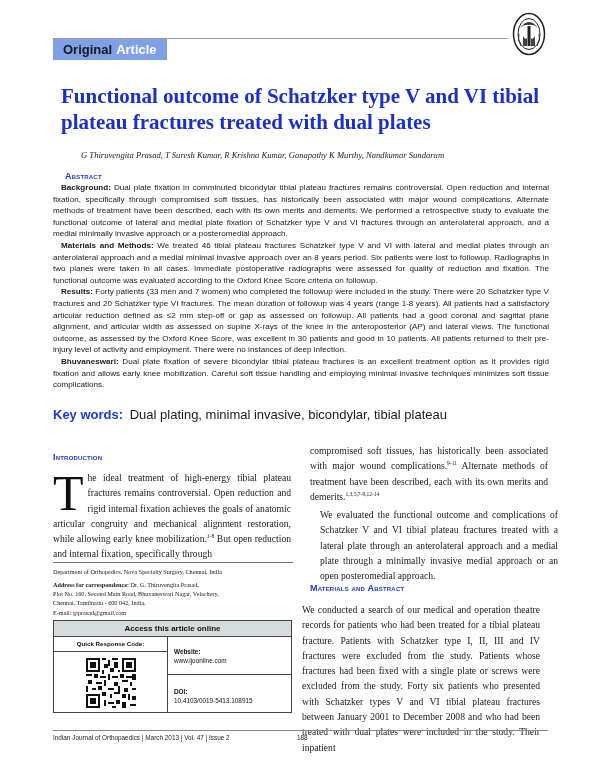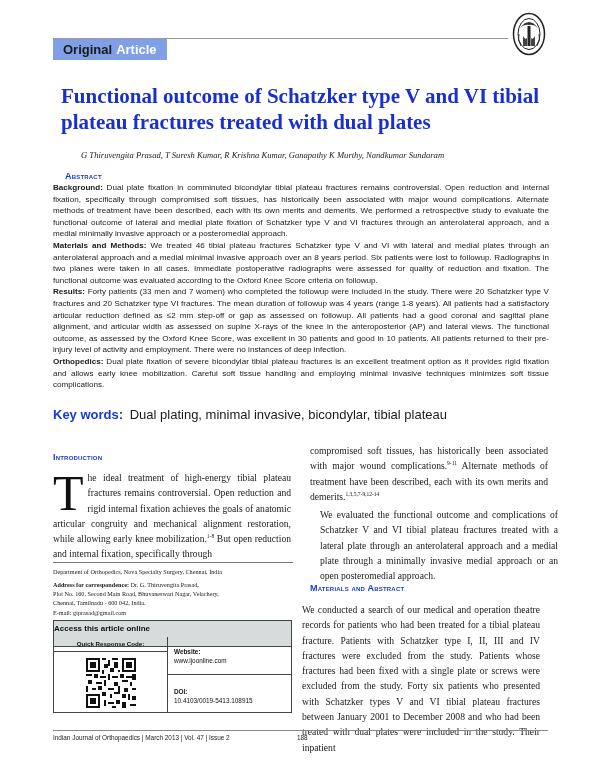--- a/index.html
+++ b/index.html
@@ -13,21 +13,21 @@
   .badge .b2 { color: #ffffff; margin-left: 4px; text-align: right; }
   .logo { left: 512px; top: 12px; width: 34px; height: 44px; }
 
   .title { left: 53px; top: 75px; width: 500px; font-family: "Liberation Serif", serif; font-weight: bold; font-size: 21px; line-height: 26px; color: #1a2fd0; margin: 8px; }
 
   .authors { left: 53px; top: 150px; width: 500px; font-family: "Liberation Serif", serif; font-style: italic; font-size: 8.6px; color: #222; margin-left: 28px; }
 
   .abs-head { left: 53px; top: 171px; font-size: 9px; font-weight: bold; color: #1a3ad0; font-variant: small-caps; letter-spacing: 0.2px; margin-left: 12px; }
   .abstract { left: 53px; top: 182px; width: 496px; font-size: 8.1px; line-height: 11.6px; text-align: justify; color: #1a1a1a; }
   .abstract p { margin: 0; }
-  .abstract b { font-weight: bold; }
+  .abstract b { font-weight: bold; margin-left: 8px; }
 
   .keywords { left: 53px; top: 407px; font-size: 13px; color: #1a1a1a; }
   .keywords .kw-label { color: #1a3ad0; font-weight: bold; margin-right: 3px; }
 
   .sec-head { font-size: 9px; font-weight: bold; color: #1a3ad0; font-variant: small-caps; letter-spacing: 0.2px; text-align: center; }
   .intro-head { left: 53px; top: 452px; }
   .mm-head { left: 310px; top: 583px; }
 
   .col { font-family: "Liberation Serif", serif; font-size: 9.6px; line-height: 15.3px; text-align: justify; color: #1a1a1a; }
   .intro-text { left: 53px; top: 470px; width: 238px; }
@@ -36,21 +36,21 @@
   .right2 { left: 320px; top: 507px; width: 238px; }
   .mm-text { left: 302px; top: 602px; width: 238px; }
   sup { font-size: 5.5px; line-height: 0; }
 
   .aff-rule { left: 53px; top: 562px; width: 240px; height: 1px; background: #777; }
   .affil { left: 53px; top: 568px; width: 240px; font-family: "Liberation Serif", serif; font-size: 6.2px; color: #222; }
   .corr { left: 53px; top: 580px; width: 240px; font-family: "Liberation Serif", serif; font-size: 6.2px; line-height: 9.2px; color: #222; }
   .corr b { font-weight: bold; }
 
   .access { left: 53px; top: 620px; width: 239px; height: 93px; border: 1px solid #444; box-sizing: border-box; }
-  .acc-head { position: absolute; left: 0; top: 0; width: 100%; height: 26px; background: #d6dcdc; border-bottom: 1px solid #444; box-sizing: border-box; font-size: 8px; font-weight: bold; line-height: 15px; }
+  .acc-head { position: absolute; left: 0; top: 0; width: 100%; height: 16px; background: #d6dcdc; border-bottom: 1px solid #444; box-sizing: border-box; font-size: 8px; font-weight: bold; text-align: center; line-height: 15px; }
   .acc-left { position: absolute; left: 0; top: 16px; width: 113px; bottom: 0; border-right: 1px solid #444; }
   .qr-label { height: 14px; border-bottom: 1px solid #444; font-size: 6.2px; font-weight: bold; text-align: center; line-height: 13px; }
   .qr { position: absolute; left: 32px; top: 21px; width: 50px; height: 50px; }
   .acc-right { position: absolute; left: 114px; top: 16px; right: 0; bottom: 0; }
   .web { height: 38px; border-bottom: 1px solid #444; padding: 10px 0 0 6px; box-sizing: border-box; font-size: 6.4px; line-height: 9px; }
   .doi { padding: 12px 0 0 6px; font-size: 6.4px; line-height: 9px; }
   .web b, .doi b { font-weight: bold; }
 
   .foot-rule { left: 53px; top: 730px; width: 495px; height: 1px; background: #888; }
   .footer { left: 53px; top: 734px; font-size: 6.4px; color: #222; }
@@ -79,21 +79,21 @@
 
 <h1 class="abs title">Functional outcome of Schatzker type V and VI tibial plateau fractures treated with dual plates</h1>
 
 <div class="abs authors">G Thiruvengita Prasad, T Suresh Kumar, R Krishna Kumar, Ganapathy K Murthy, Nandkumar Sundaram</div>
 
 <div class="abs abs-head">Abstract</div>
 <div class="abs abstract">
   <p><b>Background:</b> <span>Dual plate fixation in comminuted bicondylar tibial plateau fractures remains controversial. Open reduction and internal fixation, specifically through compromised soft tissues, has historically been associated with major wound complications. Alternate methods of treatment have been described, each with its own merits and demerits. We performed a retrospective study to evaluate the functional outcome of lateral and medial plate fixation of Schatzker type V and VI fractures through an anterolateral approach, and a medial minimally invasive approach or a posteromedial approach.</span></p>
   <p><b>Materials and Methods:</b> <span>We treated 46 tibial plateau fractures Schatzker type V and VI with lateral and medial plates through an anterolateral approach and a medial minimal invasive approach over an 8 years period. Six patients were lost to followup. Radiographs in two planes were taken in all cases. Immediate postoperative radiographs were assessed for quality of reduction and fixation. The functional outcome was evaluated according to the Oxford Knee Score criteria on followup.</span></p>
   <p><b>Results:</b> <span>Forty patients (33 men and 7 women) who completed the followup were included in the study. There were 20 Schatzker type V fractures and 20 Schatzker type VI fractures. The mean duration of followup was 4 years (range 1-8 years). All patients had a satisfactory articular reduction defined as ≤2 mm step-off or gap as assessed on followup. All patients had a good coronal and sagittal plane alignment, and articular width as assessed on supine X-rays of the knee in the anteroposterior (AP) and lateral views. The functional outcome, as assessed by the Oxford Knee Score, was excellent in 30 patients and good in 10 patients. All patients returned to their pre-injury level of activity and employment. There were no instances of deep infection.</span></p>
-  <p><b>Orthopedics:</b> <span>Dual plate fixation of severe bicondylar tibial plateau fractures is an excellent treatment option as it provides rigid fixation and allows early knee mobilization. Careful soft tissue handling and employing minimal invasive techniques minimizes soft tissue complications.</span></p>
+  <p><b>Bhuvaneswari:</b> <span>Dual plate fixation of severe bicondylar tibial plateau fractures is an excellent treatment option as it provides rigid fixation and allows early knee mobilization. Careful soft tissue handling and employing minimal invasive techniques minimizes soft tissue complications.</span></p>
 </div>
 
 <div class="abs keywords">
   <span class="kw-label">Key words:</span>
   <span>Dual plating, minimal invasive, bicondylar, tibial plateau</span>
 </div>
 
 <div class="abs sec-head intro-head">Introduction</div>
 <div class="abs col intro-text">
   <span class="dropcap">T</span><span>he ideal treatment of high-energy tibial plateau fractures remains controversial. Open reduction and rigid internal fixation achieves the goals of anatomic articular congruity and mechanical alignment restoration, while allowing early knee mobilization.</span><sup>1-8</sup><span> But open reduction and internal fixation, specifically through</span>

